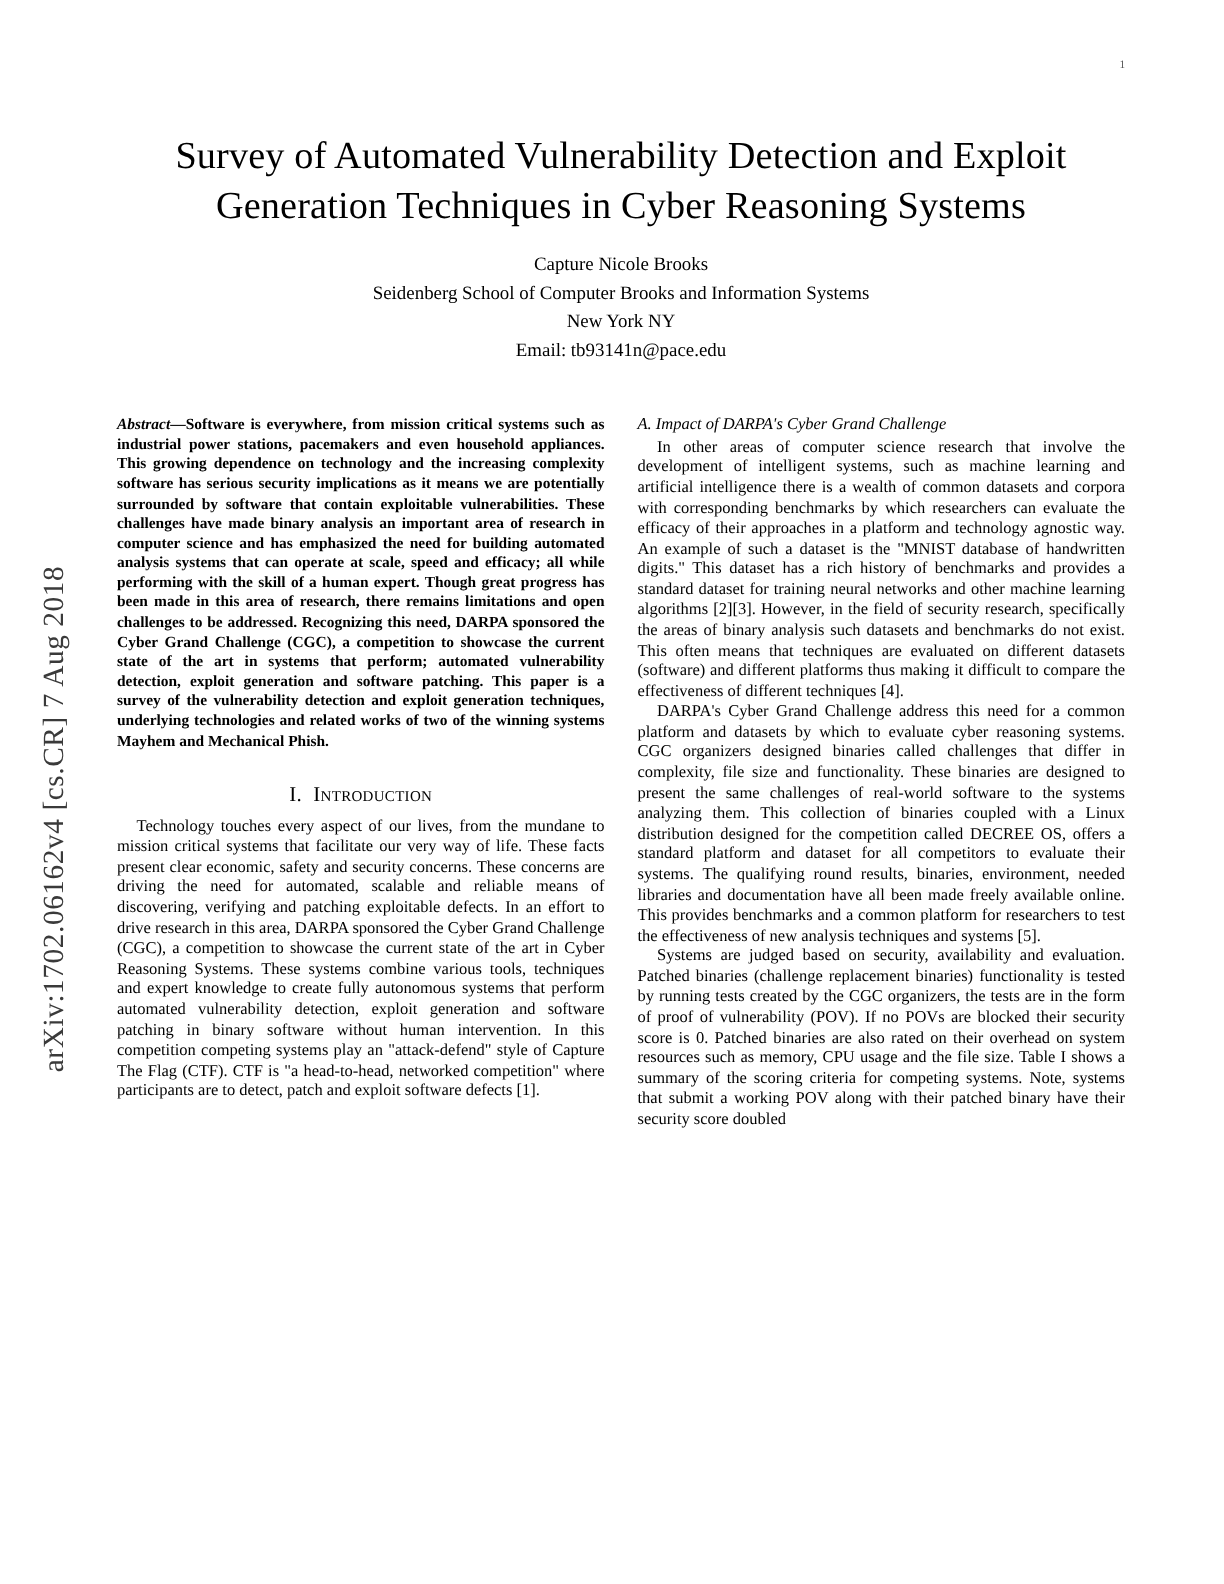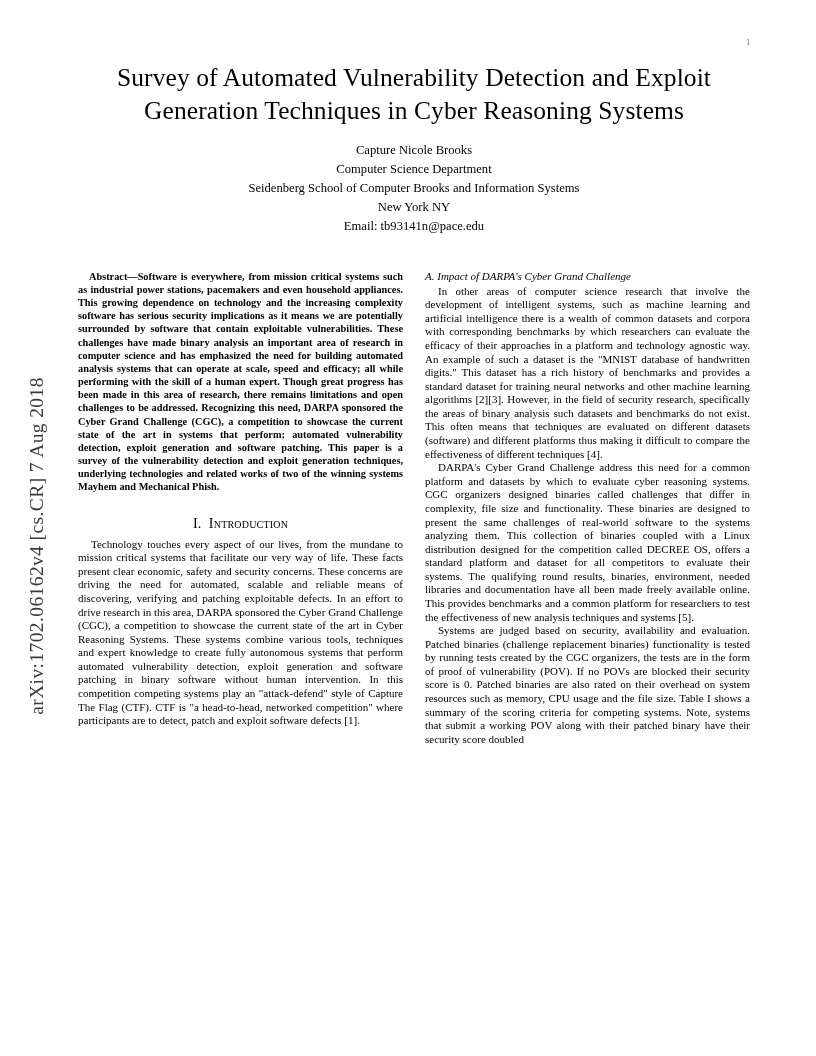--- a/index.html
+++ b/index.html
@@ -37,21 +37,21 @@
   .page-number {
     position: absolute;
     right: 66px;
     top: 38px;
     font-size: 7.5px;
     color: #555;
   }
   .content {
     position: absolute;
     left: 78px;
-    top: 50px;
+    top: 76px;
     width: 672px;
   }
   .title {
     font-size: 25.5px;
     line-height: 1.28;
     text-align: center;
     margin: 12px 0 0 0;
     font-weight: normal;
     letter-spacing: 0.1px;
   }
@@ -75,21 +75,21 @@
   }
   .abstract {
     font-size: 10.3px;
     line-height: 1.28;
     text-align: justify;
     font-weight: bold;
     font-style: normal;
     text-indent: 0;
   }
   .abstract .lead {
-    margin-left: 11px;
+    font-style: italic;
   }
   .keywords {
     margin-top: 14px;
     font-size: 10.3px;
     line-height: 1.28;
     text-align: justify;
     font-weight: bold;
     font-style: italic;
   }
   .keywords .lead {
@@ -129,21 +129,20 @@
   <div class="arxiv-stamp">arXiv:1702.06162v4  [cs.CR]  7 Aug 2018</div>
 
   <div class="page-number">1</div>
 
   <div class="content">
 
     <h1 class="title">Survey of Automated Vulnerability Detection and Exploit Generation Techniques in Cyber Reasoning Systems</h1>
 
     <div class="authors">
       <div>Capture Nicole Brooks</div>
-      <div>Computer Science Department</div>
       <div>Seidenberg School of Computer Brooks and Information Systems</div>
       <div>New York NY</div>
       <div class="email">Email: tb93141n@pace.edu</div>
     </div>
 
     <div class="columns">
 
       <div class="col">
 
         <div class="abstract"><span class="lead">Abstract</span><span>—</span><span>Software is everywhere, from mission critical systems such as industrial power stations, pacemakers and even household appliances. This growing dependence on technology and the increasing complexity software has serious security implications as it means we are potentially surrounded by software that contain exploitable vulnerabilities. These challenges have made binary analysis an important area of research in computer science and has emphasized the need for building automated analysis systems that can operate at scale, speed and efficacy; all while performing with the skill of a human expert. Though great progress has been made in this area of research, there remains limitations and open challenges to be addressed. Recognizing this need, DARPA sponsored the Cyber Grand Challenge (CGC), a competition to showcase the current state of the art in systems that perform; automated vulnerability detection, exploit generation and software patching. This paper is a survey of the vulnerability detection and exploit generation techniques, underlying technologies and related works of two of the winning systems Mayhem and Mechanical Phish.</span></div>

